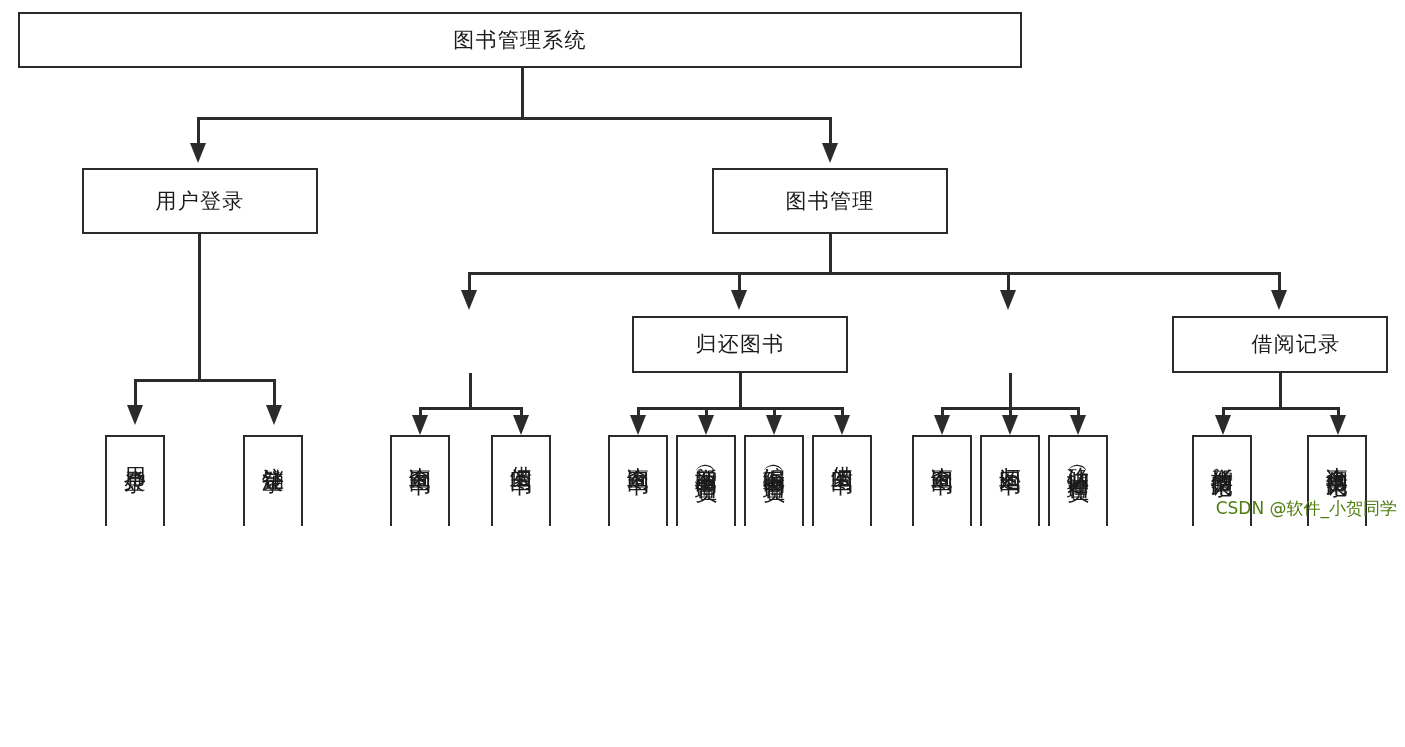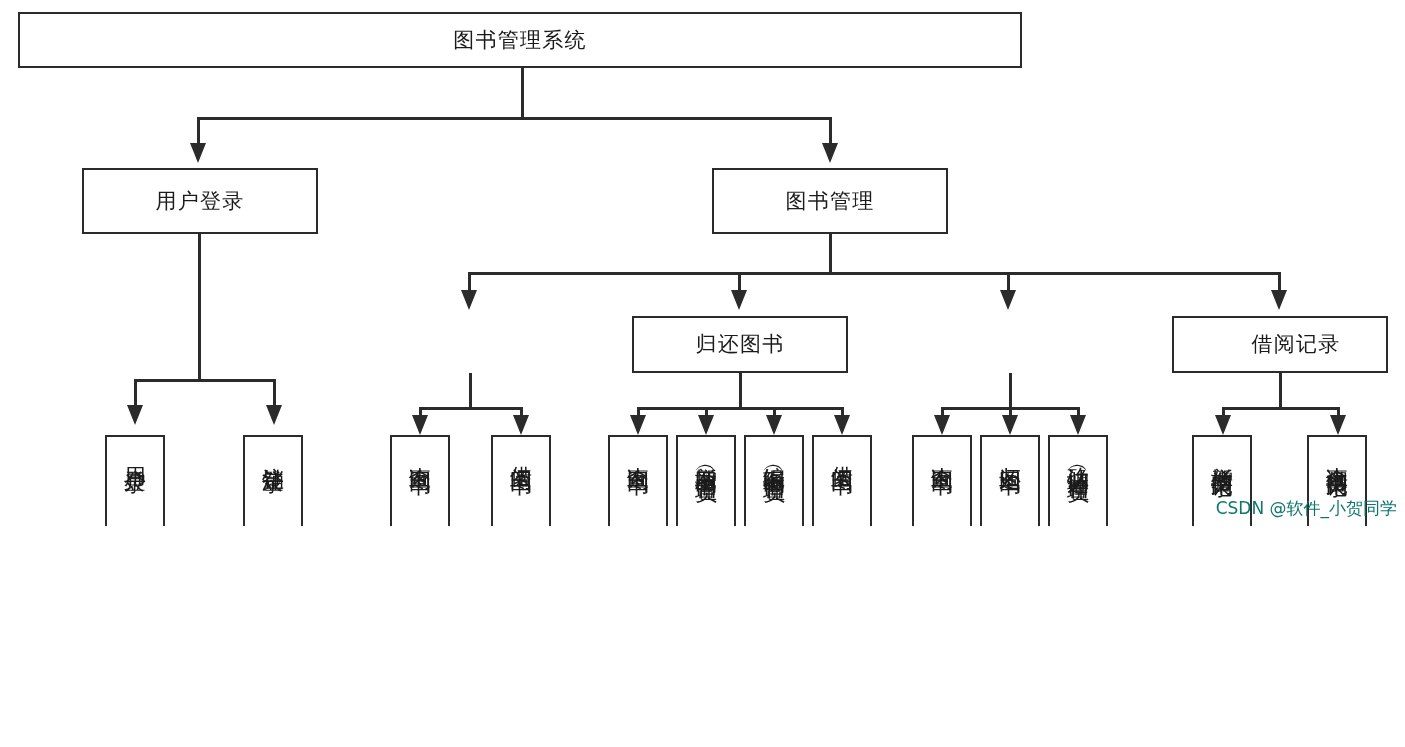--- a/index.html
+++ b/index.html
@@ -63,21 +63,21 @@
     height: 0;
     border-left: 8px solid transparent;
     border-right: 8px solid transparent;
     border-top: 20px solid #2b2b2b;
   }
   #watermark {
     position: absolute;
     right: 8px;
     bottom: 6px;
     font-size: 17px;
-    color: #0f766e;
+    color: #4d7c0f;
     font-family: "DejaVu Sans", "Liberation Sans", sans-serif;
     white-space: nowrap;
     pointer-events: none;
   }
 </style>
 </head>
 <body>
 
 <div id="canvas">
 

